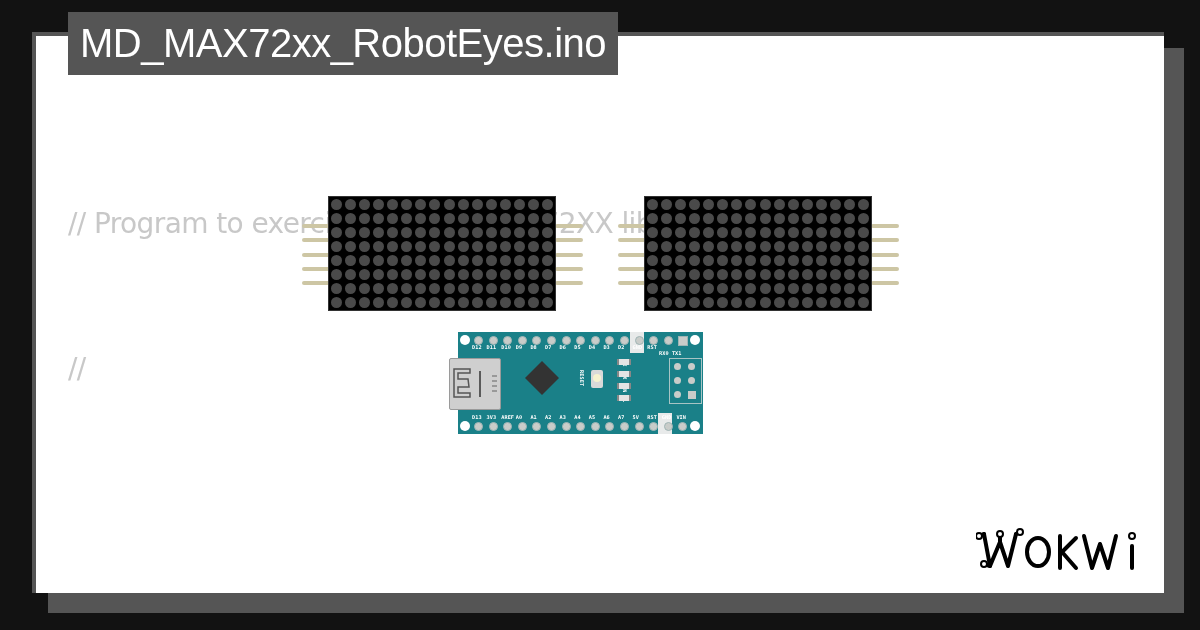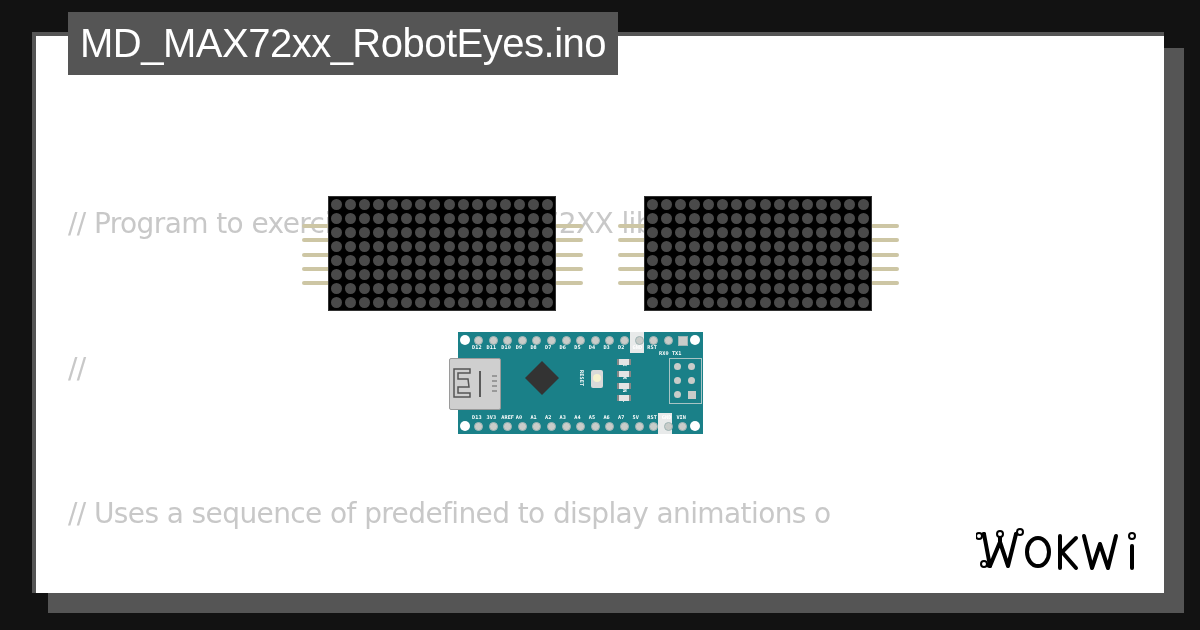--- a/index.html
+++ b/index.html
@@ -80,21 +80,20 @@
 </style>
 </head>
 <body>
 
 <div class="shadow"></div>
 <div class="card">
   <div class="card-inner">
     <div class="code">
       <div class="line">// Program to exercise the MD_MAX72XX library</div>
       <div class="line">//</div>
-      <div class="line">// Uses a sequence of predefined to display animations o</div>
       
       
       
       
       
       
       
       
     </div>
   </div>

